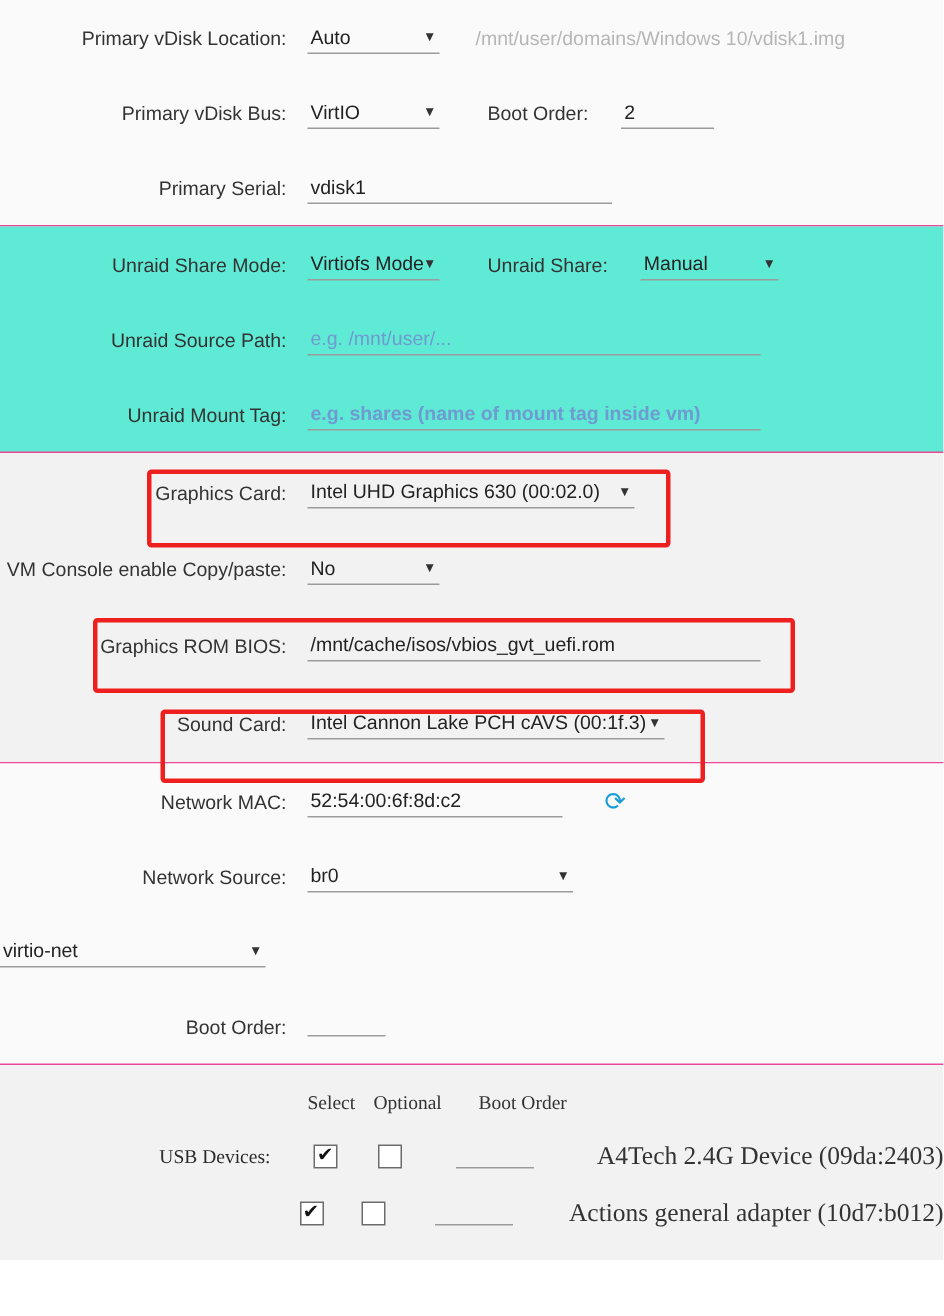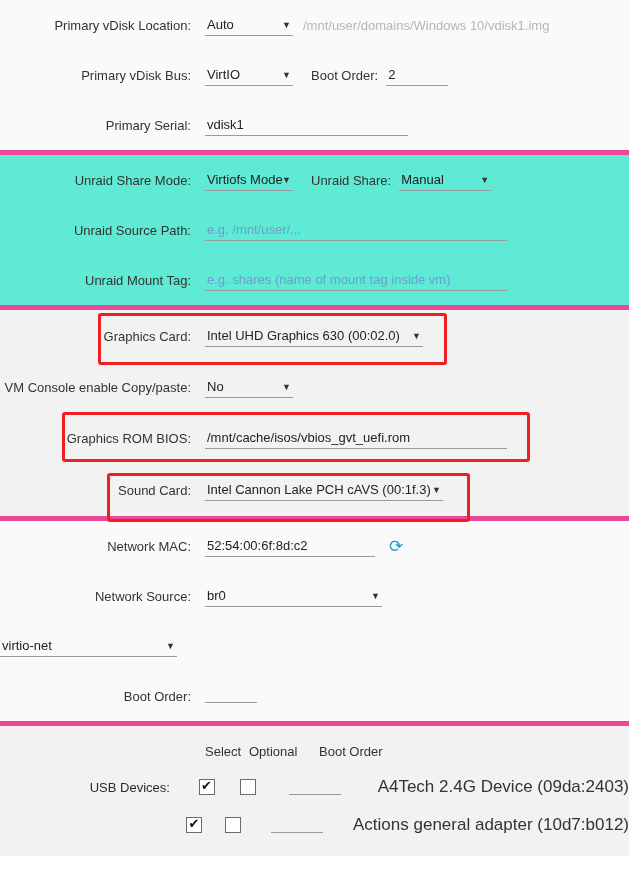--- a/index.html
+++ b/index.html
@@ -17,21 +17,21 @@
     position: relative;
   }
   .page {
     width: 629px;
     height: 877px;
     position: relative;
     background: #ffffff;
   }
   .section {
     position: relative;
-    border-bottom: 5px solid #ec4899;
+    border-bottom: 1px solid #ec4899;
     background: #fafafa;
   }
   .section.alt {
     background: #f2f2f2;
   }
   .section.white {
     background: #5eead4;
   }
   .row {
     display: flex;
@@ -46,20 +46,21 @@
     box-sizing: border-box;
     font-size: 13px;
     color: #333333;
     white-space: nowrap;
   }
   .field {
     flex: 1;
     display: flex;
     align-items: center;
     position: relative;
+    gap: 14px;
   }
   
   .uline {
     border: none;
     border-bottom: 1px solid #9b9b9b;
     background: transparent;
     font-family: "Liberation Sans", sans-serif;
     font-size: 13px;
     color: #222222;
     padding: 2px 2px 3px 2px;
@@ -231,21 +232,21 @@
     <div class="row">
       <div class="label">Unraid Source Path:</div>
       <div class="field">
         <input class="uline" style="width: 302px;" value="" placeholder="e.g. /mnt/user/...">
       </div>
     </div>
 
     <div class="row">
       <div class="label">Unraid Mount Tag:</div>
       <div class="field">
-        <input class="uline" style="width: 302px;" value="" placeholder="e.g. shares (name of mount tag inside vm)">
+        <input class="uline" style="width: 302px; font-weight: bold;" value="" placeholder="e.g. shares (name of mount tag inside vm)">
       </div>
     </div>
   </div>
 
   <div class="section alt">
     <div class="row" style="min-height:52px;">
       <div class="label">Graphics Card:</div>
       <div class="field">
         <div class="select" style="width:218px;">
           <span>Intel UHD Graphics 630 (00:02.0)</span>
@@ -311,21 +312,21 @@
     </div>
 
     <div class="row">
       <div class="label">Boot Order:</div>
       <div class="field">
         <span class="uline" style="width:52px;display:inline-block;height:14px;"></span>
       </div>
     </div>
   </div>
 
-  <div class="section alt" style="padding-top:8px;padding-bottom:12px;border-bottom:none;">
+  <div class="section alt" style="padding-top:8px;padding-bottom:12px;border-bottom:none;font-family:Liberation Serif, serif;">
     <div class="usb-head">
       <div class="c-sel">Select</div>
       <div class="c-opt">Optional</div>
       <div class="c-boot">Boot Order</div>
     </div>
 
     <div class="usb-row">
       <div class="c-label">USB Devices:</div>
       <div class="cb-cell">
           <span class="cb checked"></span>

